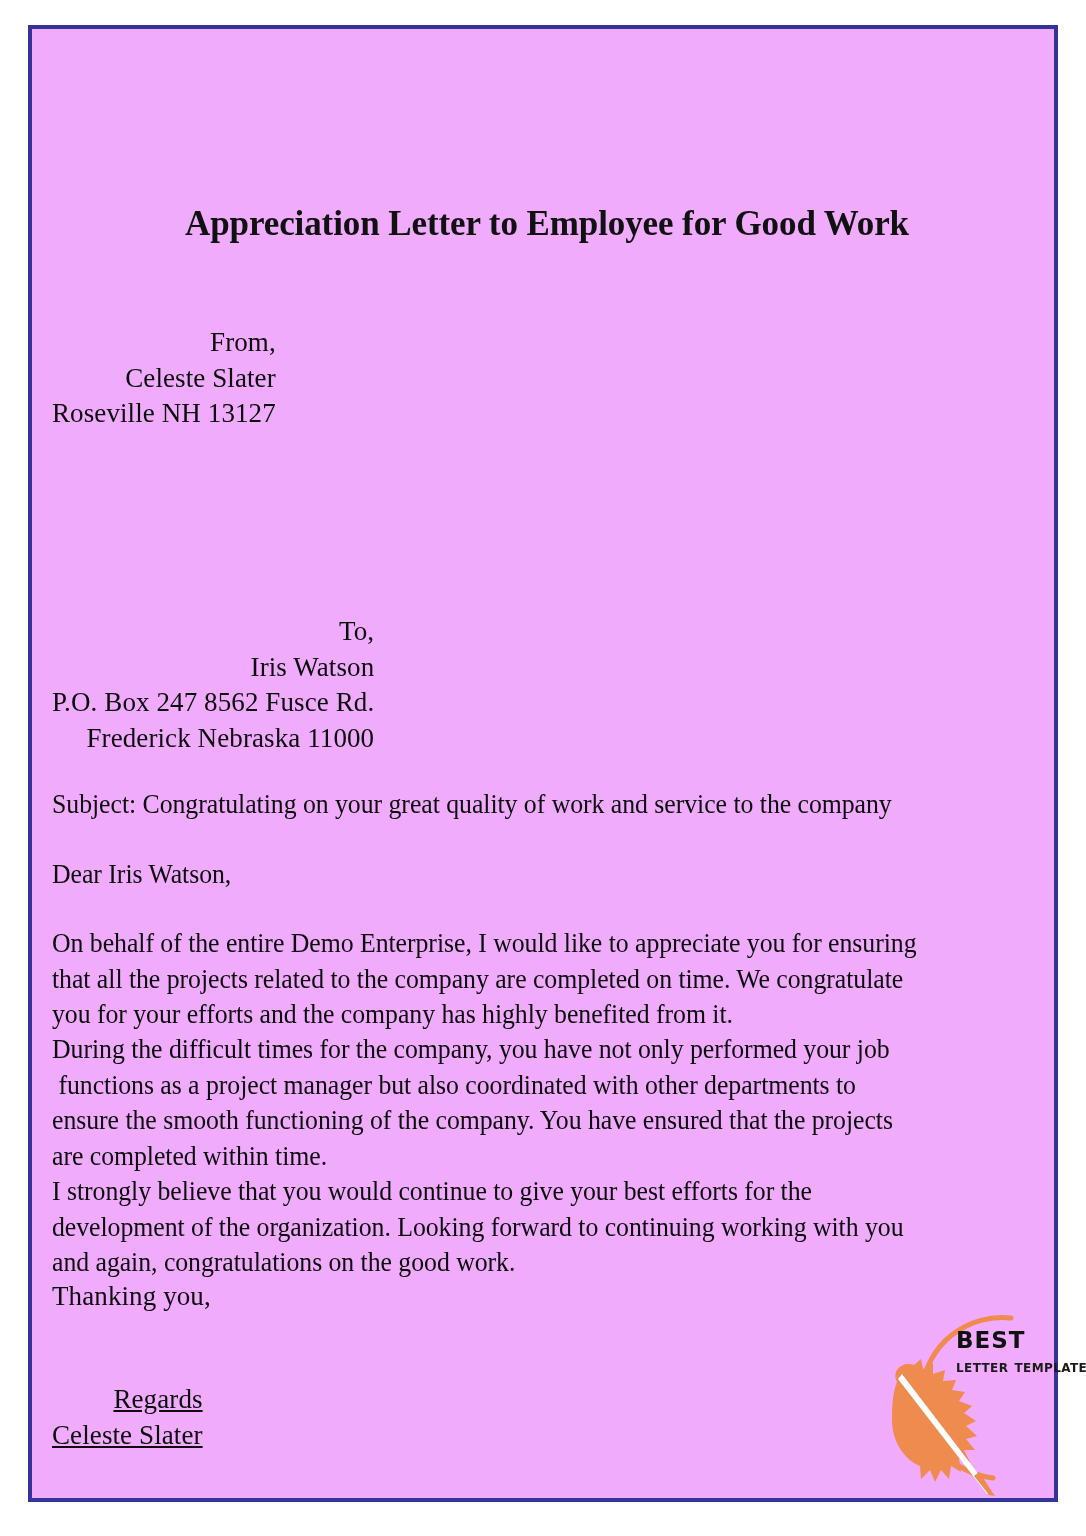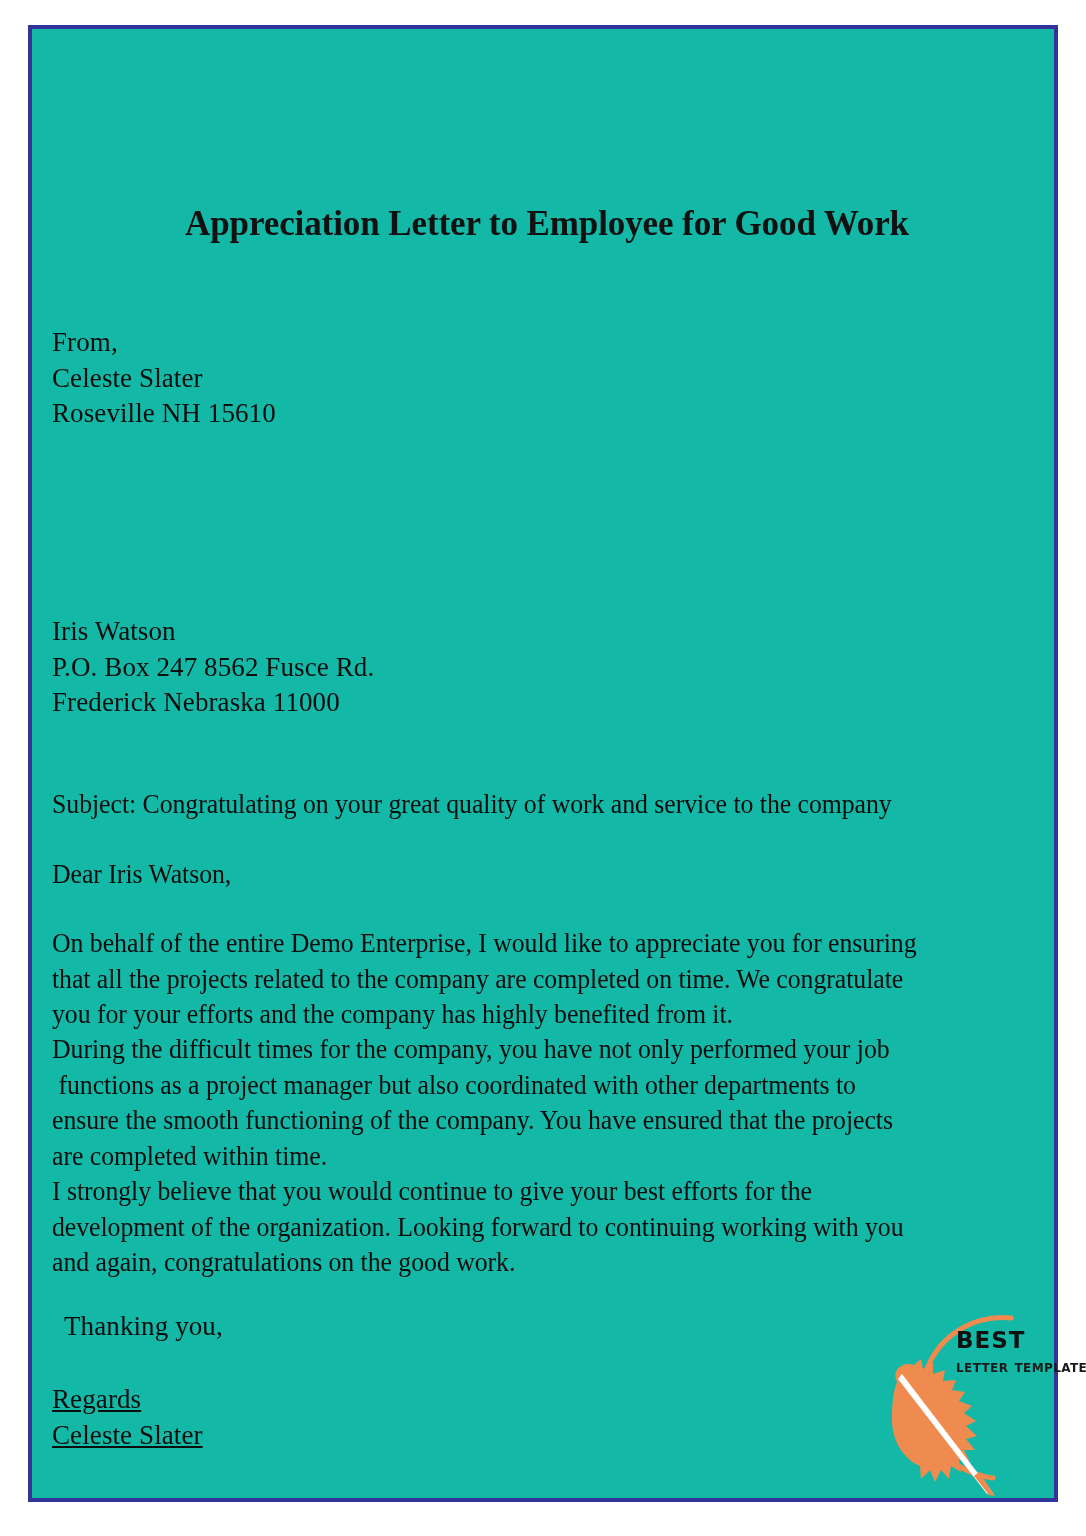--- a/index.html
+++ b/index.html
@@ -24,21 +24,21 @@
 
   
   #page-frame {
     position: absolute;
     left: 28px;
     top: 25px;
     width: 1030px;
     height: 1477px;
     border: 4px solid #33339a;
     box-sizing: border-box;
-    background: #14b8a6;
+    background: #f0abfc;
   }
 
   #letter-body {
     position: absolute;
     left: 0;
     top: 0;
     width: 1030px;
     height: 1477px;
   }
 
@@ -63,20 +63,21 @@
     left: 20px;
     color: #0d0d0d;
     font-family: "Liberation Serif", "DejaVu Serif", serif;
   }
 
   
   .wide {
     font-size: 27px;
     line-height: 35.5px;
     letter-spacing: 0.1px;
+    text-align: right;
   }
 
   
   .narrow {
     font-size: 27px;
     line-height: 35.5px;
     transform: scaleX(0.955);
     transform-origin: left center;
     letter-spacing: -0.05px;
   }
@@ -87,21 +88,21 @@
 
   
   #from-block      { top: 296px; }
   #date-block      { top: 510px; }
   #to-block        { top: 585px; }
   #subject-block   { top: 758px; }
   #salutation-block{ top: 828px; }
   #body-para-1     { top: 897px; width: 1010px; }
   #body-para-2     { top: 1003px; width: 1010px; }
   #body-para-3     { top: 1145px; width: 1010px; }
-  #closing-thanks  { top: 1280px; margin-left: 12px; }
+  #closing-thanks  { top: 1250px; }
   #signature-block { top: 1353px; text-decoration: underline; }
 
   
   #logo {
     position: absolute;
     left: 829px;
     top: 1253px;
     width: 201px;
     height: 224px;
   }
@@ -141,25 +142,26 @@
 <div id="page">
   <div id="page-frame">
     <div id="letter-body">
 
       <div class="doc-title">Appreciation Letter to Employee for Good Work</div>
 
       <div class="block wide" id="from-block">
 
         <div class="line">From,</div>
         <div class="line">Celeste Slater</div>
-        <div class="line">Roseville NH 15610</div>
+        <div class="line">Roseville NH 13127</div>
       </div>
 
 
       <div class="block wide" id="to-block">
+        <div class="line">To,</div>
         <div class="line">Iris Watson</div>
         <div class="line">P.O. Box 247 8562 Fusce Rd.</div>
         <div class="line">Frederick Nebraska 11000</div>
       </div>
 
       <div class="block narrow" id="subject-block">
         <div class="line">Subject: Congratulating on your great quality of work and service to the company</div>
       </div>
 
       <div class="block narrow" id="salutation-block">

